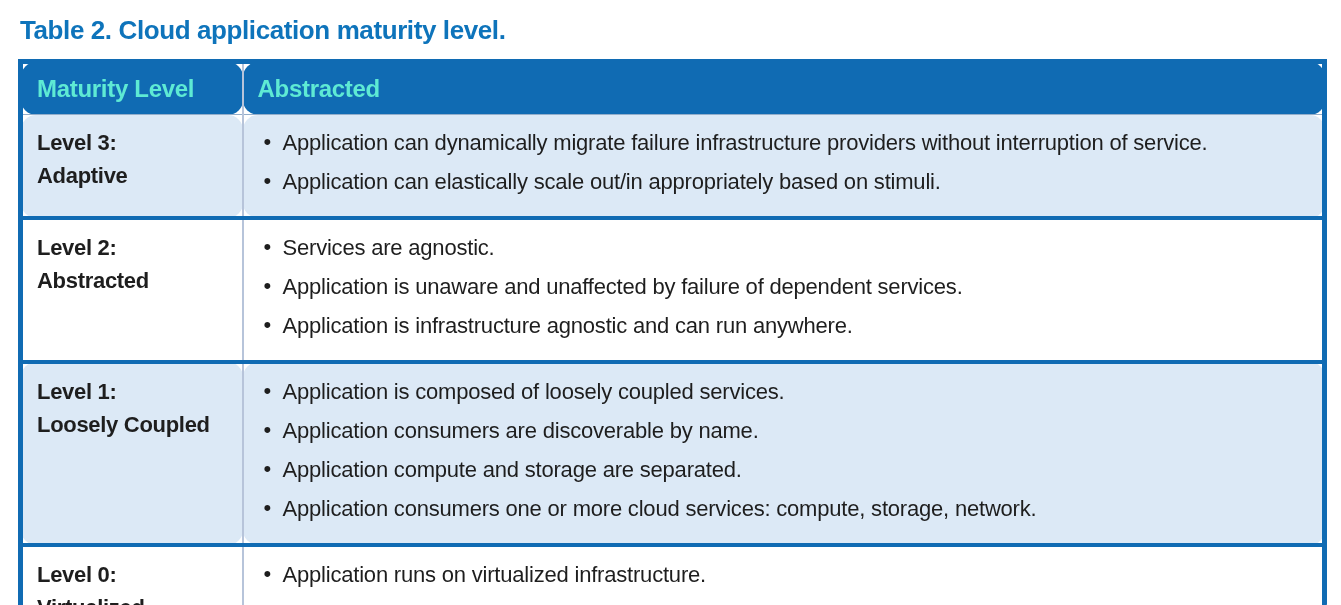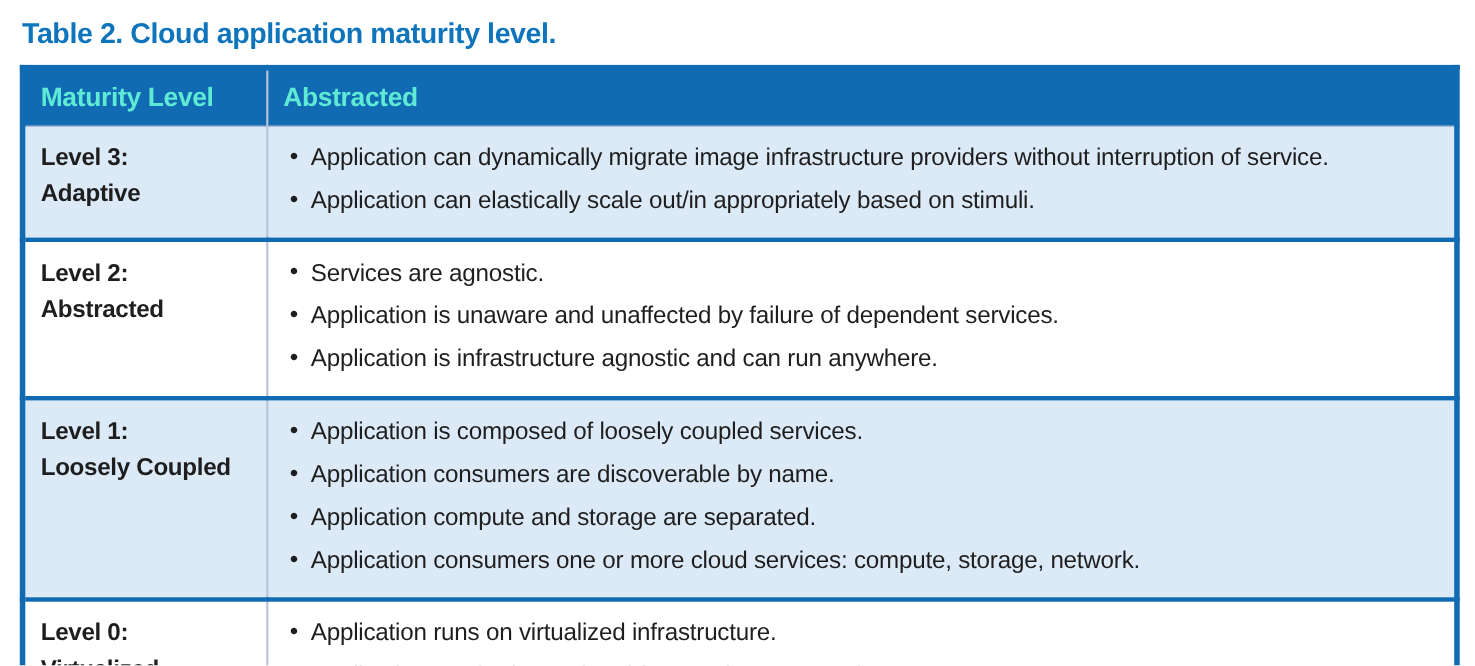--- a/index.html
+++ b/index.html
@@ -4,21 +4,21 @@
 <style>
   :root{
     --title-blue:#0E74BB;
     --header-blue:#106BB3;
     --row-shade:#DCE9F6;
     --row-plain:#FFFFFF;
     --separator:#B7C4DA;
     --header-underline:#93AECB;
     --text-dark:#1E1E1E;
   }
-  *{ box-sizing:border-box; margin:0; padding:0; }
+  *{ box-sizing:border-box; margin:0; padding:0;border-radius:15px; }
   html,body{ background:#ffffff; }
   body{
     font-family:"Liberation Sans","DejaVu Sans",sans-serif;
     color:var(--text-dark);
   }
   .page{
     position:relative;
     width:1341px;
     height:605px;
     background:#ffffff;
@@ -102,21 +102,21 @@
       </tr>
     </thead>
     <tbody id="rows">
   <tr class="shaded">
     <td class="level-cell">
       <div class="level">Level 3:</div>
       <div class="name">Adaptive</div>
     </td>
     <td class="desc-cell">
       <ul class="bullets">
-              <li>Application can dynamically migrate image infrastructure providers without interruption of service.</li>
+              <li>Application can dynamically migrate failure infrastructure providers without interruption of service.</li>
               <li>Application can elastically scale out/in appropriately based on stimuli.</li>
             </ul>
     </td>
   </tr>
 
   <tr class="plain">
     <td class="level-cell">
       <div class="level">Level 2:</div>
       <div class="name">Abstracted</div>
     </td>

